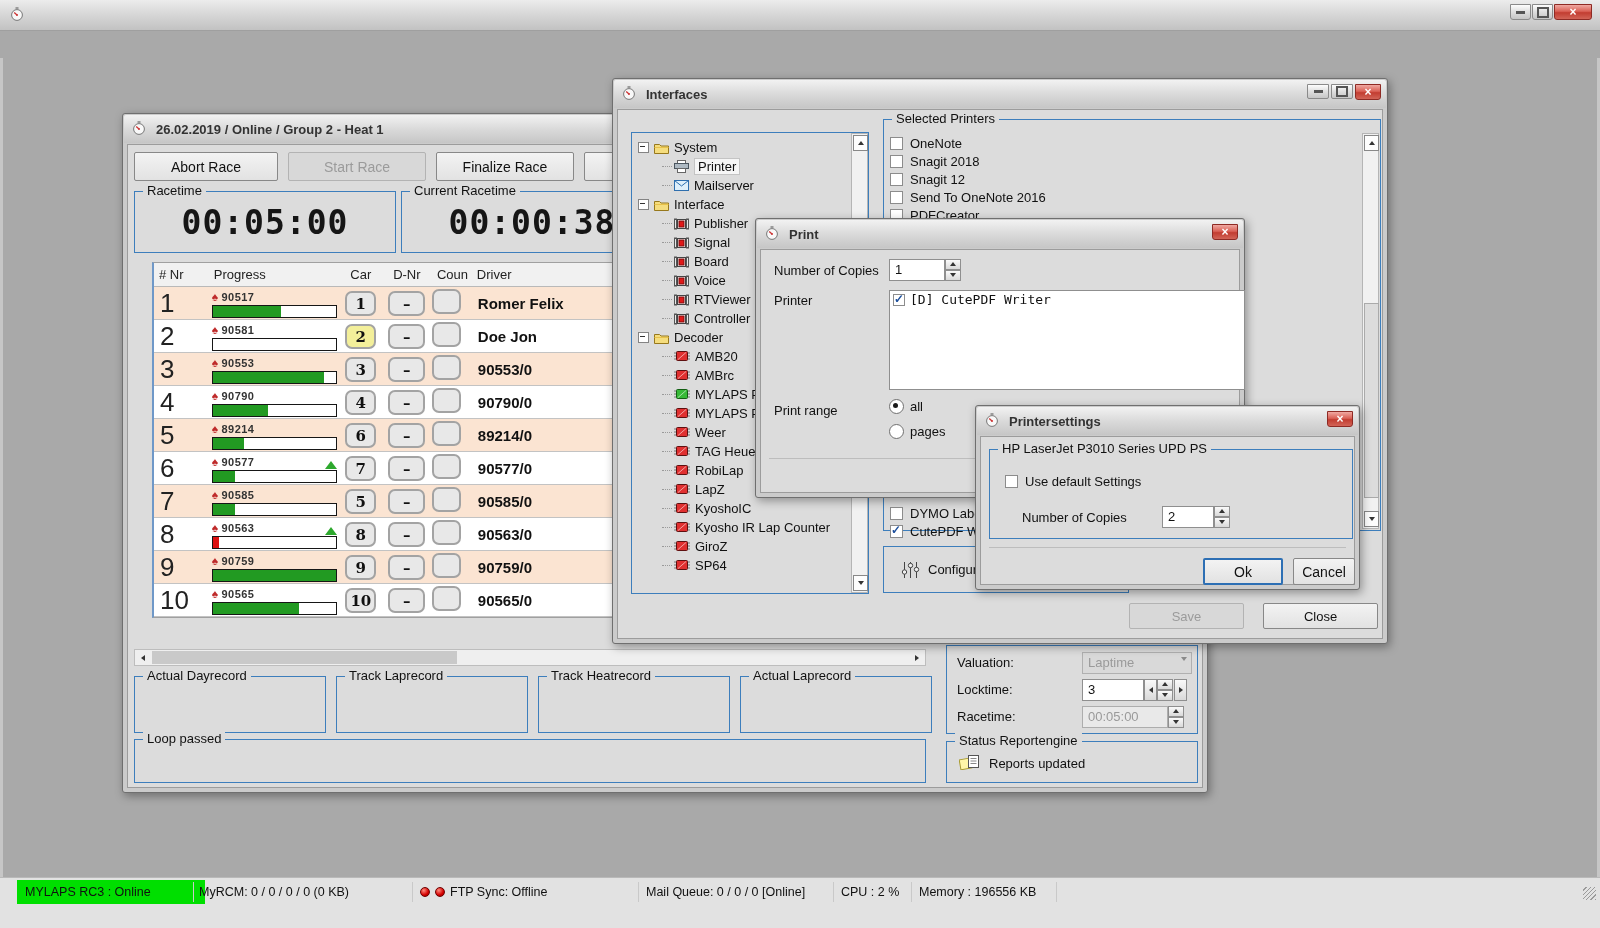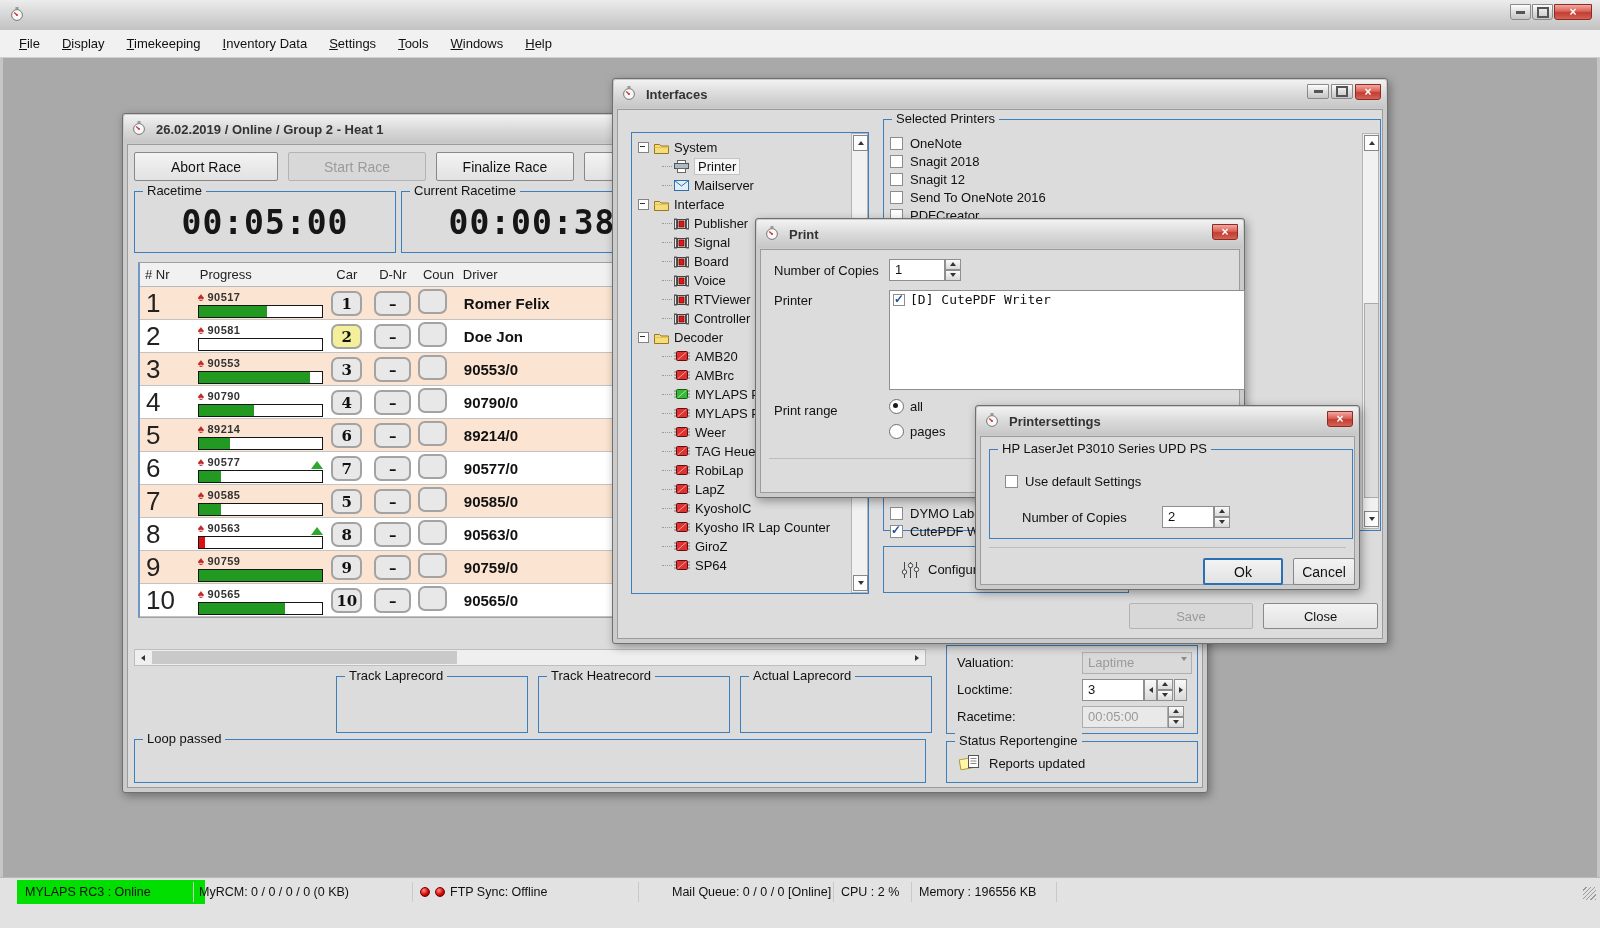--- a/index.html
+++ b/index.html
@@ -58,21 +58,21 @@
   .tri-dn{width:0;height:0;border-left:3.5px solid transparent;border-right:3.5px solid transparent;border-top:4.5px solid #333;}
   .tri-l{width:0;height:0;border-top:3.5px solid transparent;border-bottom:3.5px solid transparent;border-right:4.5px solid #333;}
   .tri-r{width:0;height:0;border-top:3.5px solid transparent;border-bottom:3.5px solid transparent;border-left:4.5px solid #333;}
   .tri-dn.gray{border-top-color:#8a8a8a;}
   .cb{display:inline-block;width:13px;height:13px;background:#fff;border:1px solid #8c8c8c;box-sizing:border-box;position:relative;flex:none;}
   .cb.checked::after{content:"\2713";position:absolute;left:0px;top:-3px;font-size:12px;font-weight:bold;color:#1d4f9c;}
   .cb.small{width:12px;height:12px;}
   .radio{display:inline-block;width:13px;height:13px;border:1px solid #707070;border-radius:50%;background:#fff;position:relative;flex:none;}
   .radio.on::after{content:"";position:absolute;left:3px;top:3px;width:5px;height:5px;border-radius:50%;background:#1a1a1a;}
   
-  #race-table{position:absolute;left:10px;top:117px;width:792px;border:1px solid #a0a0a0;border-left:2px solid #6f98c8;
+  #race-table{position:absolute;left:24px;top:117px;width:792px;border:1px solid #a0a0a0;border-left:2px solid #6f98c8;
               background:#5eead4;box-sizing:border-box;}
   #rt-head{display:flex;height:23px;background:#f1f1f1;border-bottom:1px solid #b9b9b9;align-items:center;}
   #rt-head .hc{font-size:13px;color:#222;padding-left:5px;box-sizing:border-box;overflow:hidden;white-space:nowrap;}
   .trow{display:flex;height:32px;border-bottom:1px solid #c3c3c3;align-items:center;background:#fff;}
   .trow.peach{background:#fbe4d2;}
   .c{box-sizing:border-box;overflow:visible;white-space:nowrap;}
   .c-nr{font-size:26px;color:#222;padding-left:6px;line-height:30px;}
   .c-prog{padding:1px 8px 0 3px;}
   .ptop{height:14px;font-size:11px;font-weight:bold;color:#333;letter-spacing:.4px;display:flex;align-items:center;}
   .caricon{color:#bf2a2a;font-size:12px;margin-right:3px;line-height:10px;}
@@ -140,30 +140,20 @@
         </svg></span>
     <div class="wbtn" style="left:1510px">
         <i class="glyph-min"></i>
       </div>
     <div class="wbtn" style="left:1532px">
         <i class="glyph-max"></i>
       </div>
     <div class="wbtn close" style="left:1554px;width:38px">×</div>
   </div>
 
-  <div id="menubar">
-      <div class="menu-item"><u>F</u>ile</div>
-      <div class="menu-item"><u>D</u>isplay</div>
-      <div class="menu-item"><u>T</u>imekeeping</div>
-      <div class="menu-item"><u>I</u>nventory Data</div>
-      <div class="menu-item"><u>S</u>ettings</div>
-      <div class="menu-item"><u>T</u>ools</div>
-      <div class="menu-item"><u>W</u>indows</div>
-      <div class="menu-item"><u>H</u>elp</div>
-    </div>
 
   <div id="desktop"></div>
   <div class="sideframe" style="left:0"></div>
   <div class="sideframe" style="left:1597px"></div>
 
   <div class="win" id="race-win" style="left:122px;top:113px;width:1086px;height:680px;z-index:10">
     <div class="wtitle">
       <span class="clock-icon"><svg width="14" height="14" viewBox="0 0 14 14">
             <rect x="5.5" y="0" width="3" height="2" fill="#9a9a9a"></rect>
             <circle cx="7" cy="8" r="5.4" fill="#f8f8f8" stroke="#777"></circle>
@@ -365,20 +355,23 @@
       <div class="hscroll" style="left:6px;top:504px;width:792px">
         <div class="hs-arrow" style="left:0">
             <i class="tri-l"></i>
           </div>
         <div class="hs-thumb" style="left:17px;width:305px"></div>
         <div class="hs-arrow" style="right:0">
             <i class="tri-r"></i>
           </div>
       </div>
 
+      <div class="grpbox" style="left:6px;top:531px;width:192px;height:57px">
+        <span class="glabel">Actual Dayrecord</span>
+      </div>
       <div class="grpbox" style="left:410px;top:531px;width:192px;height:57px">
         <span class="glabel">Track Heatrecord</span>
       </div>
       <div class="grpbox" style="left:208px;top:531px;width:192px;height:57px">
         <span class="glabel">Track Laprecord</span>
       </div>
       <div class="grpbox" style="left:612px;top:531px;width:192px;height:57px">
         <span class="glabel">Actual Laprecord</span>
       </div>
 
@@ -747,21 +740,21 @@
       <div class="grpbox" style="left:265px;top:436px;width:246px;height:47px;background:#dcdcdc">
         <span class="sliders-ico" style="position:absolute;left:16px;top:13px"><svg width="20" height="20" viewBox="0 0 20 20">
               <path d="M4.5 2 V18 M10.5 2 V18 M16.5 2 V18" stroke="#444"></path>
               <circle cx="4.5" cy="12" r="2.2" fill="#f0f0f0" stroke="#444"></circle>
               <circle cx="10.5" cy="5.5" r="2.2" fill="#f0f0f0" stroke="#444"></circle>
               <circle cx="16.5" cy="9.5" r="2.2" fill="#f0f0f0" stroke="#444"></circle>
             </svg></span>
         <span style="position:absolute;left:44px;top:15px">Configuration</span>
       </div>
 
-      <div class="btn dis" style="left:511px;top:493px;width:124px;height:26px;font-size:13px">Save</div>
+      <div class="btn dis" style="left:511px;top:493px;width:115px;height:26px;font-size:13px">Save</div>
       <div class="btn" style="left:645px;top:493px;width:115px;height:26px;font-size:13px">Close</div>
     </div>
   </div>
 
   <div class="win" id="print-dlg" style="left:755px;top:218px;width:490px;height:280px;z-index:30">
     <div class="wtitle">
       <span class="clock-icon"><svg width="14" height="14" viewBox="0 0 14 14">
             <rect x="5.5" y="0" width="3" height="2" fill="#9a9a9a"></rect>
             <circle cx="7" cy="8" r="5.4" fill="#f8f8f8" stroke="#777"></circle>
             <line x1="7" y1="8" x2="4.2" y2="5.6" stroke="#cc3333" stroke-width="1.3"></line>
@@ -839,21 +832,21 @@
   </div>
 
   <div id="statusbar">
     <div class="sbseg green" style="left:17px;width:172px">MYLAPS RC3 : Online</div>
     <div class="sbseg" style="left:199px">MyRCM: 0 / 0 / 0 / 0 (0 KB)</div>
     <div class="sbseg" style="left:420px">
       <span class="status-dot"></span>
       <span class="status-dot"></span>
       <span style="margin-left:0">FTP Sync: Offline</span>
     </div>
-    <div class="sbseg" style="left:672px">Mail Queue: 0 / 0 / 0 [Online]</div>
+    <div class="sbseg" style="left:646px">Mail Queue: 0 / 0 / 0 [Online]</div>
     <div class="sbseg" style="left:841px">CPU : 2 %</div>
     <div class="sbseg" style="left:919px">Memory : 196556 KB</div>
     <i class="sbdiv" style="left:193px"></i>
     <i class="sbdiv" style="left:412px"></i>
     <i class="sbdiv" style="left:638px"></i>
     <i class="sbdiv" style="left:833px"></i>
     <i class="sbdiv" style="left:911px"></i>
     <i class="sbdiv" style="left:1056px"></i>
     <div class="grip"></div>
   </div>

